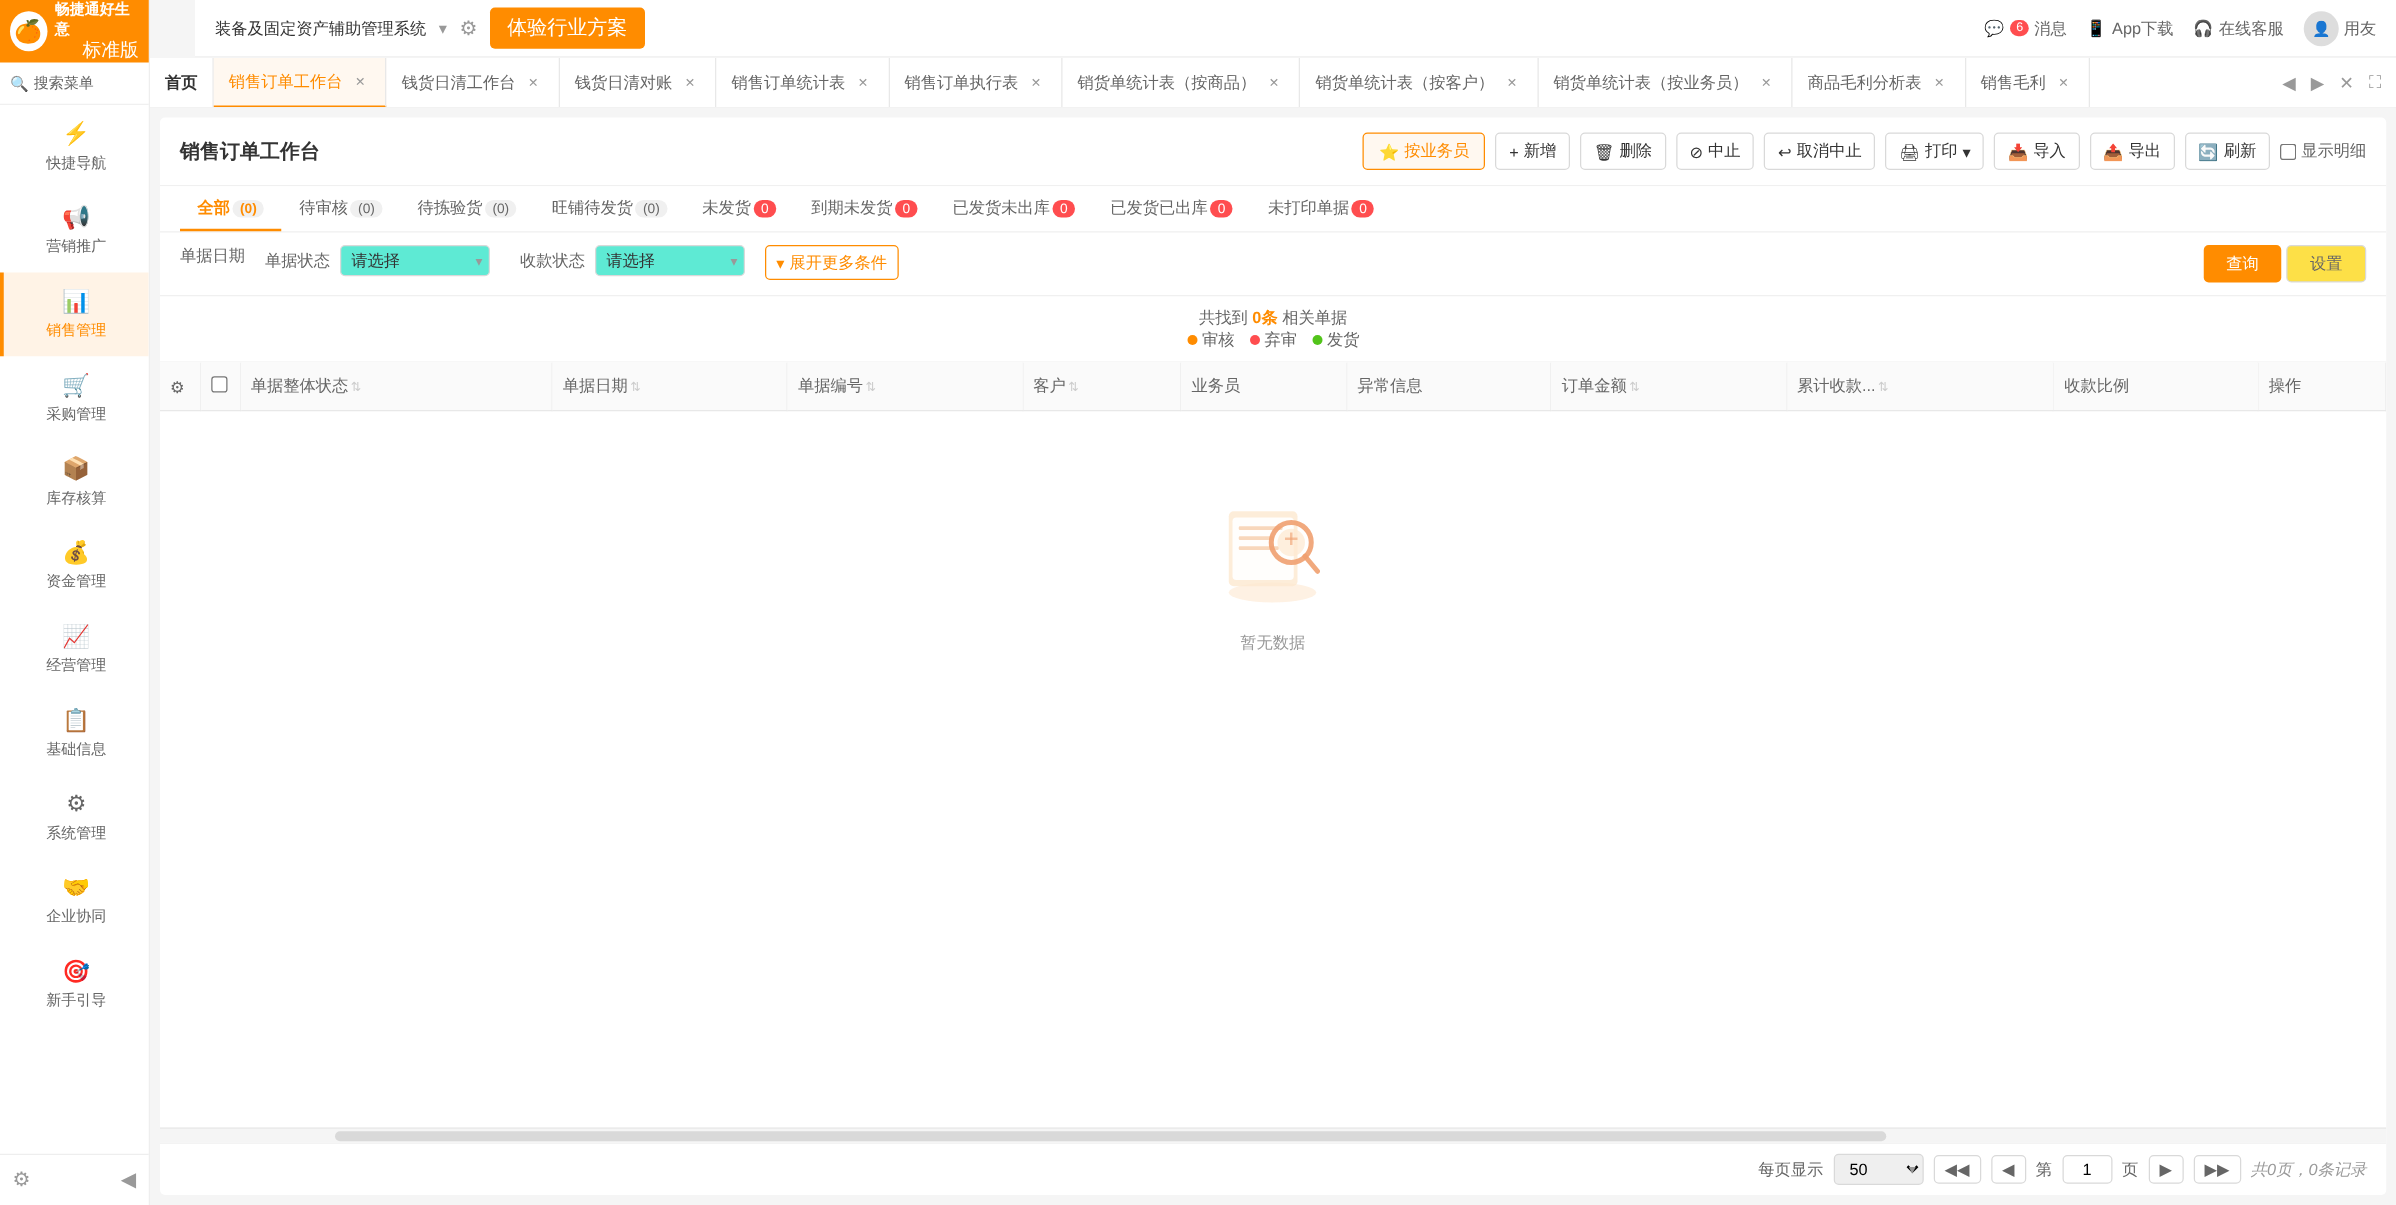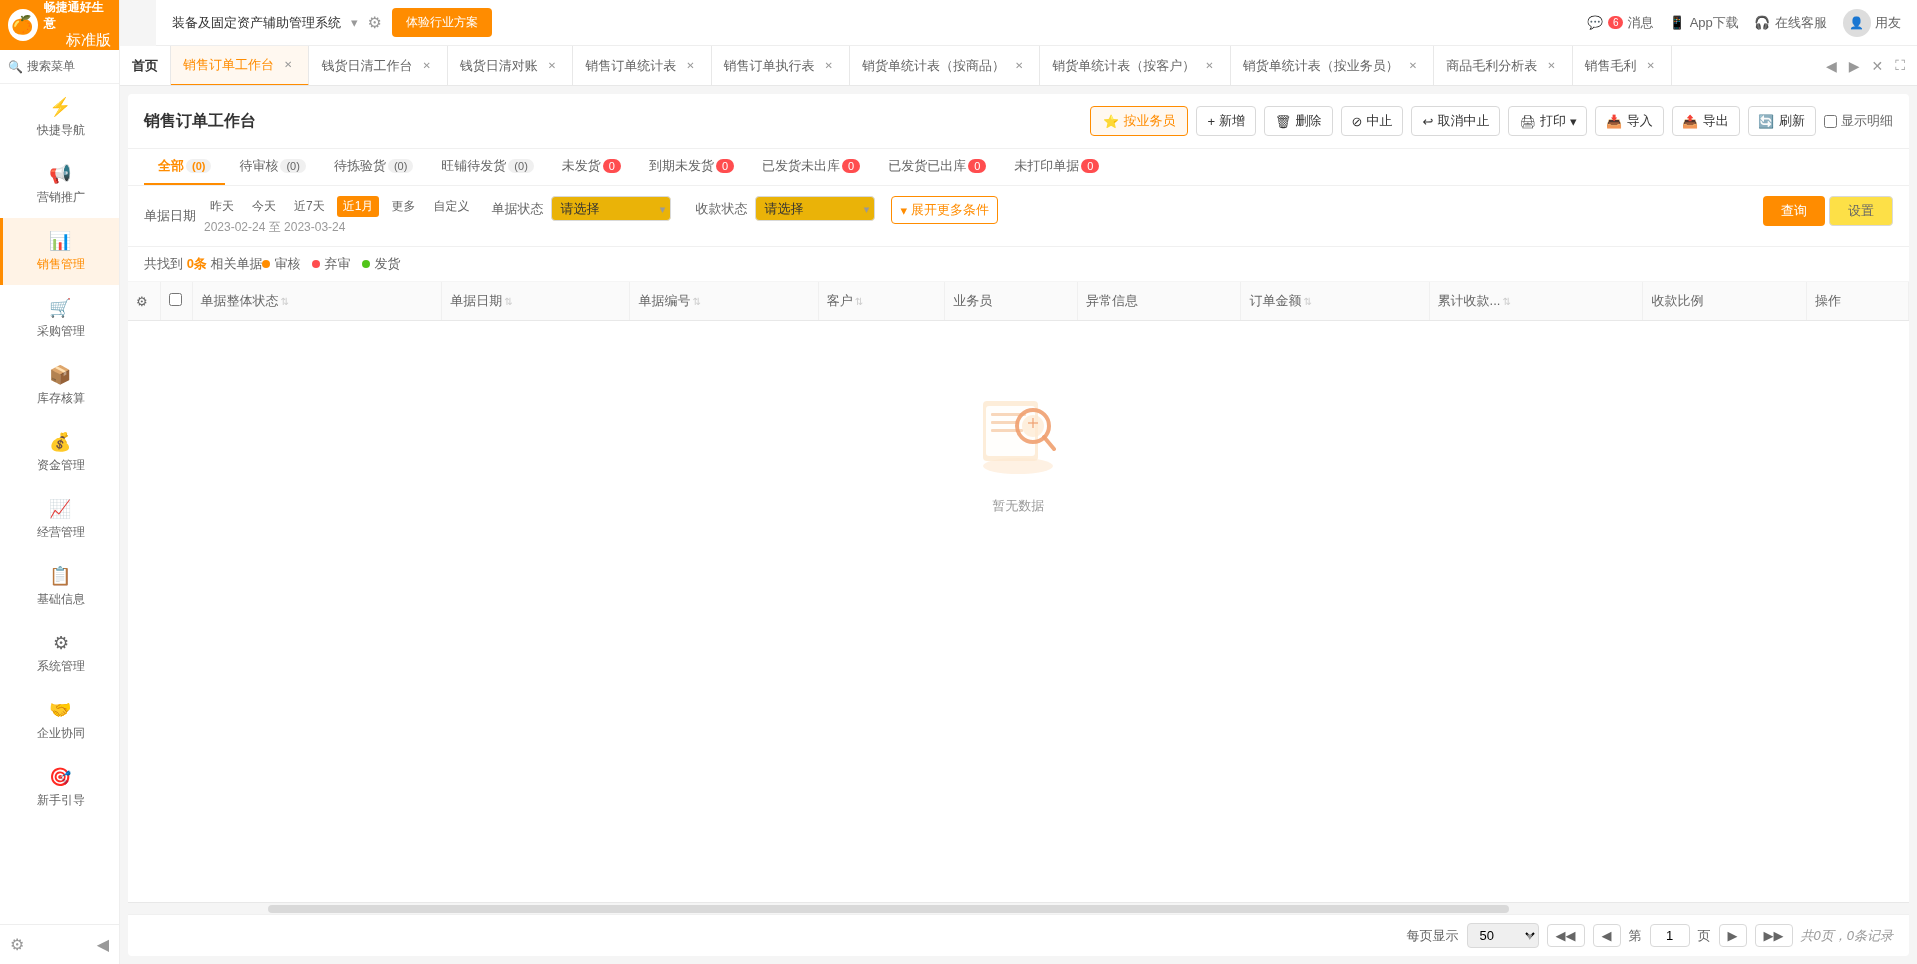--- a/index.html
+++ b/index.html
@@ -92,21 +92,21 @@
       gap: 10px;
       margin-left: 36px;
     }
     .topbar-btn-industry {
       background: #ff8c00;
       color: #fff;
       border: none;
       padding: 6px 14px;
       border-radius: 4px;
       cursor: pointer;
-      font-size: 12px;
+      font-size: 16px;
     }
     .topbar-actions {
       display: flex;
       align-items: center;
       gap: 16px;
       margin-left: auto;
     }
     .topbar-action-item {
       display: flex;
       align-items: center;
@@ -297,21 +297,21 @@
       color: #fff;
       border-radius: 3px;
     }
     .filter-date-range { font-size: 12px; color: #999; display: block; margin-top: 2px; }
     .filter-select {
       border: 1px solid #d9d9d9;
       border-radius: 4px;
       padding: 4px 24px 4px 8px;
       font-size: 13px;
       color: #333;
-      background: #eab308;
+      background: #5eead4;
       appearance: none;
       cursor: pointer;
       min-width: 120px;
     }
     .select-wrapper { position: relative; display: inline-block; }
     .select-wrapper::after {
       content: '▾';
       position: absolute;
       right: 6px;
       top: 50%;
@@ -353,25 +353,26 @@
       padding: 5px 18px;
       border-radius: 4px;
       cursor: pointer;
       font-size: 13px;
     }
 
     
     .results-summary {
       display: flex;
       align-items: center;
-      justify-content: flex-start;
+      justify-content: flex-end;
       padding: 8px 16px;
       font-size: 13px;
       color: #666;
       border-bottom: 1px solid #f5f5f5;
+      flex-direction: column;
     }
     .results-summary-actions {
       display: flex;
       align-items: center;
       gap: 12px;
     }
     .action-link {
       color: #666;
       cursor: pointer;
       display: flex;
@@ -704,31 +705,20 @@
           <span>已发货已出库</span><span class="sub-tab-badge orange">0</span>
         </div>
         <div class="sub-tab">
           <span>未打印单据</span><span class="sub-tab-badge orange">0</span>
         </div>
       </div>
 
       <div class="filter-row">
         <div class="filter-item">
           <span class="filter-label">单据日期</span>
-          <div>
-            <div class="filter-date-options">
-              <span class="filter-date-opt">昨天</span>
-              <span class="filter-date-opt">今天</span>
-              <span class="filter-date-opt">近7天</span>
-              <span class="filter-date-opt active">近1月</span>
-              <span class="filter-date-opt">更多</span>
-              <span class="filter-date-opt">自定义</span>
-            </div>
-            <span class="filter-date-range">2023-02-24 至 2023-03-24</span>
-          </div>
         </div>
         <div class="filter-item">
           <span class="filter-label">单据状态</span>
           <div class="select-wrapper">
             <select class="filter-select">
               <option value="请选择">请选择</option>
             </select>
           </div>
           <span></span>
         </div>

